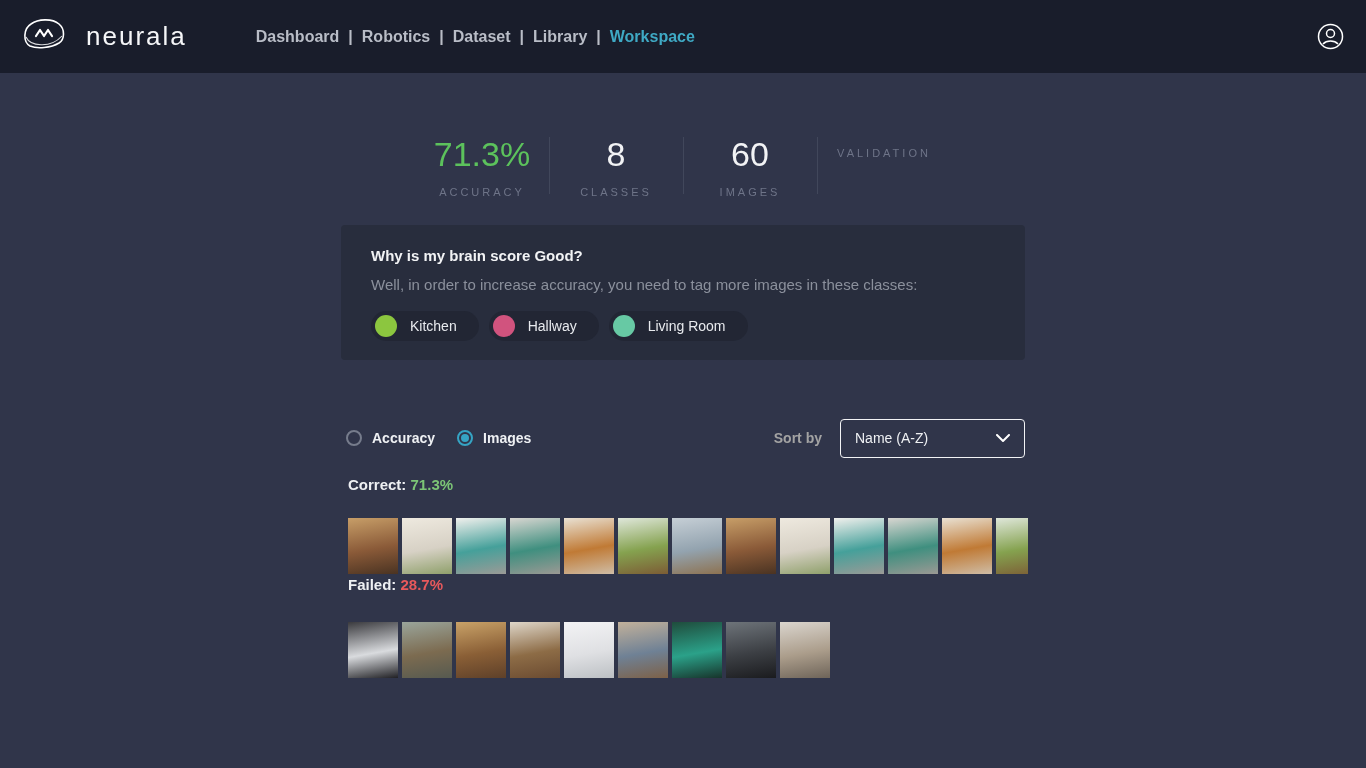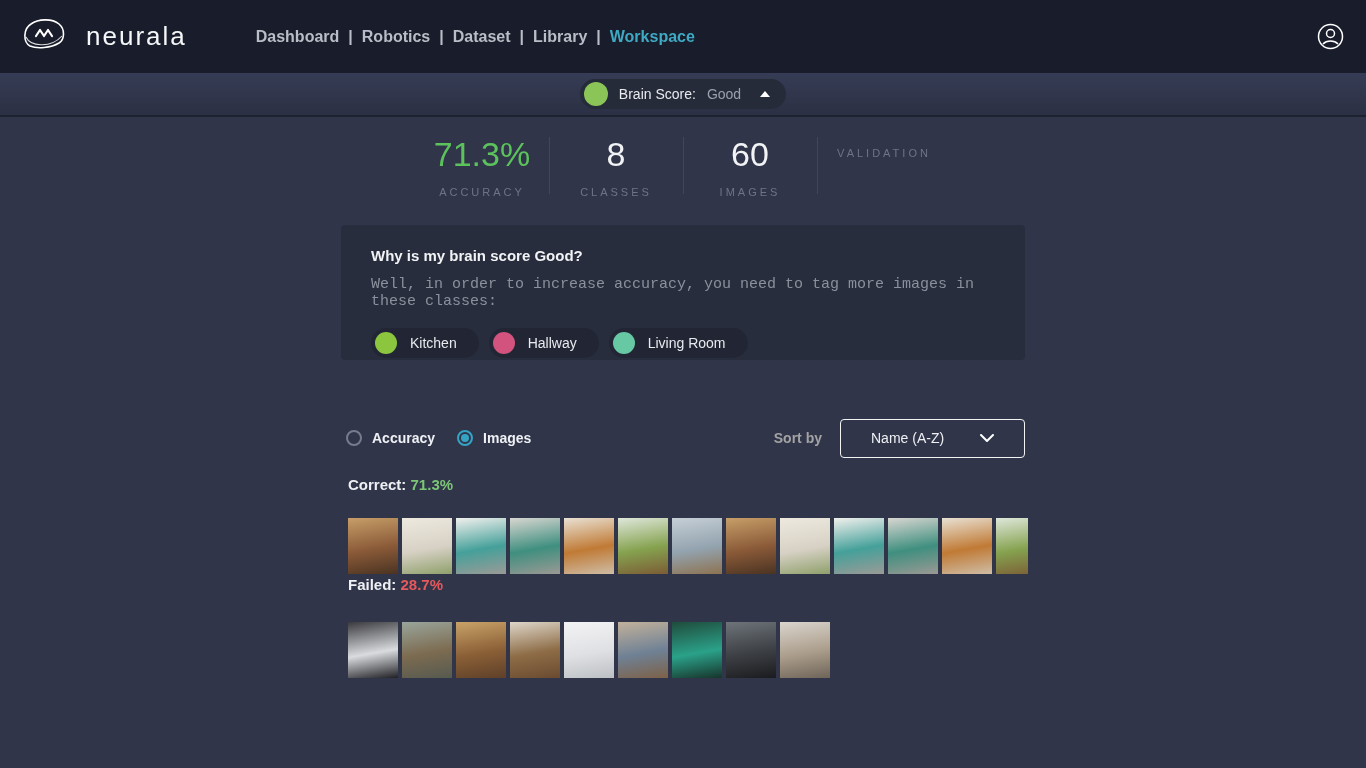--- a/index.html
+++ b/index.html
@@ -35,40 +35,40 @@
   .stats { position:absolute; top:133px; left:0; width:100%; display:flex; justify-content:center; }
   .stat { width:133px; text-align:center; padding-top:2px; }
   .stat-value { font-size:34px; font-weight:300; color:#f2f3f5; }
   .stat-label { margin-top:12px; font-size:11px; letter-spacing:3px; color:#6e7488; }
   .stat-divider { width:1px; background:#41475b; align-self:stretch; margin:4px 0; }
 
   
   .info-card { position:absolute; left:341px; top:225px; width:684px; height:135px;
                background:#282d3d; border-radius:4px; padding:22px 30px; }
   .card-title { color:#f2f3f5; font-size:15px; font-weight:700; }
-  .card-subtitle { color:#8b909c; font-size:15px; margin-top:12px;font-family:Liberation Mono, monospace; }
+  .card-subtitle { color:#8b909c; font-size:15px; margin-top:12px; }
   .chips { display:flex; gap:10px; margin-top:18px; }
   .chip { display:flex; align-items:center; gap:13px; height:30px; background:#222634;
           border-radius:15px; padding:0 22px 0 4px; color:#e8eaee; font-size:14px; cursor:pointer; }
   .chip-dot { width:22px; height:22px; border-radius:50%; }
 
   
   .controls { position:absolute; left:341px; top:418px; width:684px; height:40px;
               display:flex; align-items:center; }
   .radio-group { display:flex; gap:22px; margin-left:5px; }
   .radio { display:flex; align-items:center; gap:10px; cursor:pointer; }
   .radio-circle { width:16px; height:16px; border-radius:50%; border:2px solid #767c8c; position:relative; }
   .radio.selected .radio-circle { border-color:#35a4c4; }
   .radio.selected .radio-circle::after { content:''; position:absolute; inset:2px; border-radius:50%; background:#35a4c4; }
   .radio-label { color:#eef0f3; font-size:14px; font-weight:700; }
   .sort { margin-left:auto; display:flex; align-items:center; gap:18px; }
   .sort-label { color:#a3a3a3; font-size:14px; font-weight:700; }
   .sort-select { width:185px; height:39px; border:1px solid #f2f3f5; border-radius:4px;
                  display:flex; align-items:center; justify-content:space-between;
-                 padding:0 30px; color:#eef0f3; font-size:14px; cursor:pointer; background:transparent;gap:31px; }
+                 padding:0 14px; color:#eef0f3; font-size:14px; cursor:pointer; background:transparent;gap:31px; }
 
   
   .result-label { position:absolute; left:348px; font-size:15px; font-weight:700; color:#eef0f3; }
   .result-label .pct { font-weight:700; }
   #correct-label { top:476px; }
   #failed-label  { top:576px; }
   .thumb-row { position:absolute; left:348px; width:680px; height:56px; display:flex; gap:4px; overflow:hidden; }
   #correct-thumbs { top:518px; }
   #failed-thumbs  { top:622px; }
   .thumb { flex:0 0 50px; width:50px; height:56px; cursor:pointer; }
@@ -104,28 +104,20 @@
 
     <div class="avatar">
       <svg width="27" height="27" viewBox="0 0 27 27">
         <circle cx="13.5" cy="13.5" r="12" fill="none" stroke="#ffffff" stroke-width="1.5"></circle>
         <circle cx="13.5" cy="10.5" r="4" fill="none" stroke="#ffffff" stroke-width="1.5"></circle>
         <path d="M6 21 a9 6.5 0 0 1 15 0" fill="none" stroke="#ffffff" stroke-width="1.5"></path>
       </svg>
     </div>
   </header>
 
-  <div class="subheader">
-    <div class="score-pill">
-      <span class="score-dot" style="background: rgb(139, 197, 88);"></span>
-      <span class="score-label">Brain Score:</span>
-      <span class="score-value">Good</span>
-      <span class="caret-up"></span>
-    </div>
-  </div>
 
   <div class="stats">
     <div class="stat">
       <div class="stat-value" style="color: rgb(92, 194, 92);">71.3%</div>
       <div class="stat-label">ACCURACY</div>
     </div>
     <div class="stat-divider"></div>
     <div class="stat">
       <div class="stat-value" style="color: rgb(242, 243, 245);">8</div>
       <div class="stat-label">CLASSES</div>

